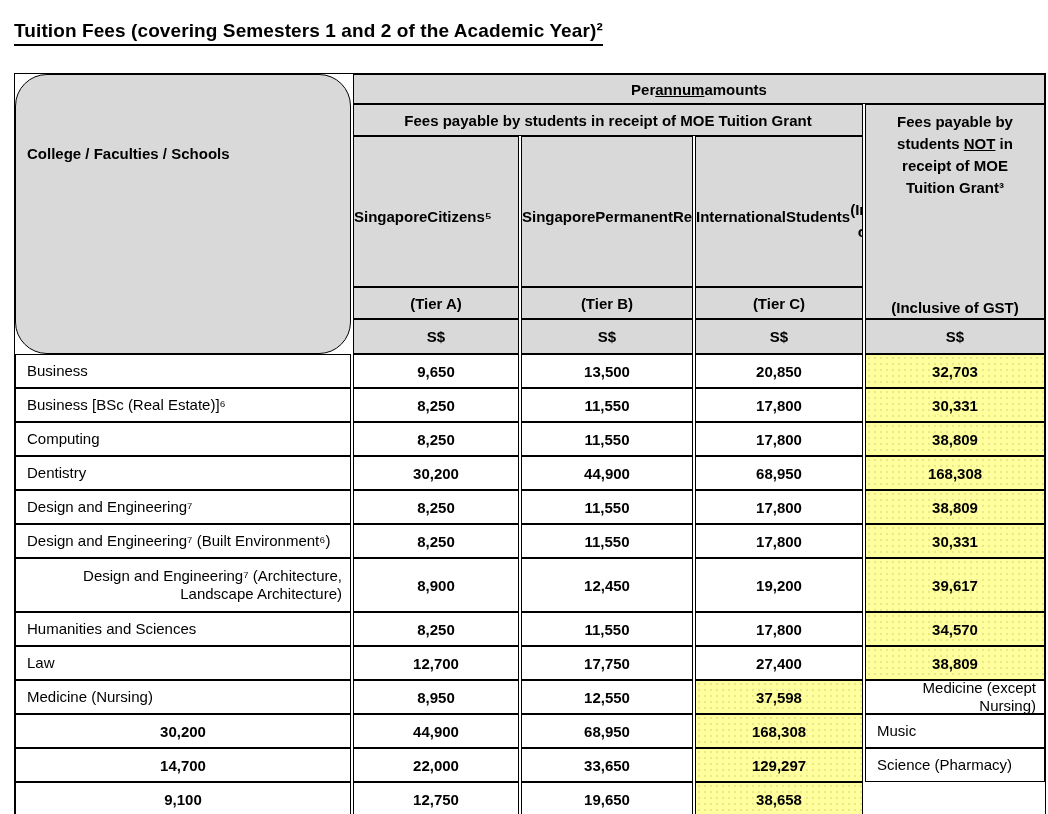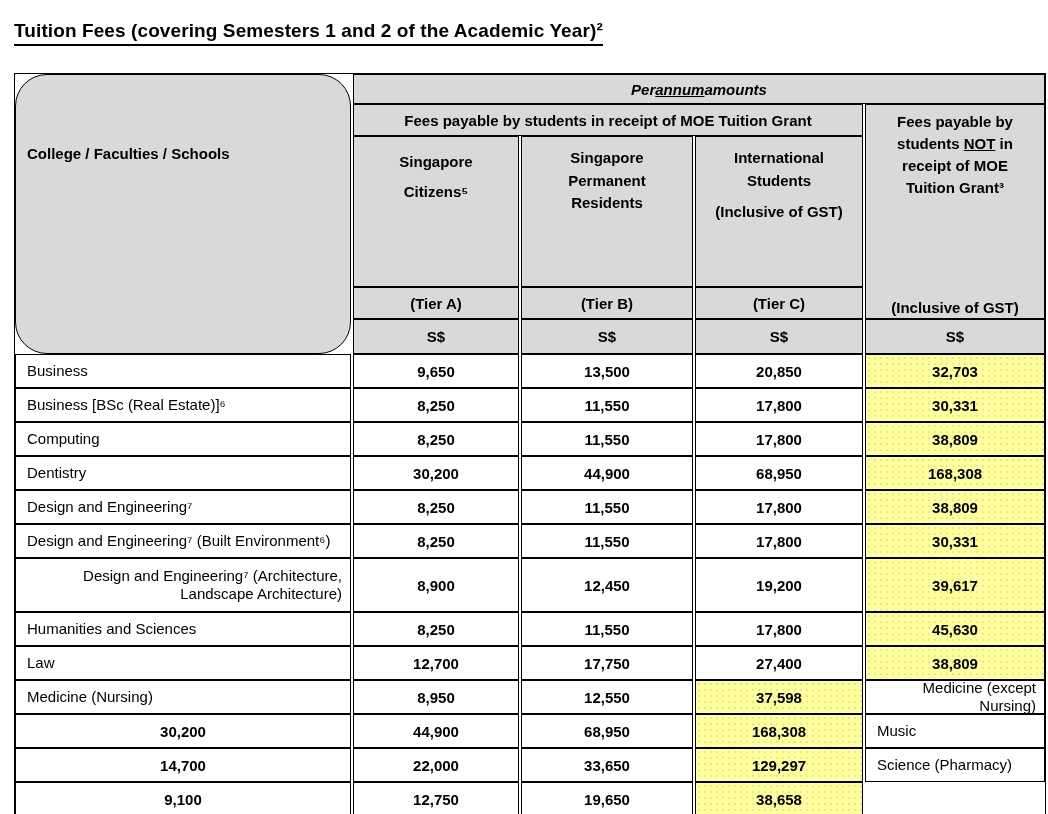--- a/index.html
+++ b/index.html
@@ -41,32 +41,32 @@
     background-size:6px 6px;
   }
   .u{text-decoration:underline;}
   .college{
     grid-column:1;grid-row:1/6;
     align-items:flex-start;justify-content:flex-start;
     padding:70px 10px 8px 11px;
     font-weight:bold;
     border-radius:32px;
   }
-  .span-top{grid-column:2/6;grid-row:1;font-weight:bold;font-style:italic;}
+  .span-top{grid-column:2/6;grid-row:1;font-weight:bold;}
   .grant-hdr{grid-column:2/5;grid-row:2;font-weight:bold;}
   .nogrant-hdr{
     grid-column:5;grid-row:2/5;
     flex-direction:column;justify-content:space-between;
     padding:6px 10px 0 10px;
     font-weight:bold;text-align:center;line-height:1.45;
   }
   .nogrant-hdr .gst-line{margin-top:9px;}
   .colhead{
     grid-row:3;
-    flex-direction:column;justify-content:flex-start;
+    flex-direction:row;justify-content:flex-start;
     padding-top:10px;
     font-weight:bold;text-align:center;
   }
   .lh-a{line-height:1.95;}
   .lh-b{line-height:1.5;}
   .colhead .gst-line{margin-top:9px;}
   .tier{grid-row:4;font-weight:bold;}
   .cur{grid-row:5;font-weight:bold;}
   .label-cell{
     justify-content:flex-start;text-align:right;
@@ -164,21 +164,21 @@
     <div class="c label-cell">Design and Engineering⁷ (Architecture, Landscape Architecture)</div>
     <div class="c num">8,900</div>
     <div class="c num">12,450</div>
     <div class="c num">19,200</div>
     <div class="c num yellow">39,617</div>
 
     <div class="c label-cell">Humanities and Sciences</div>
     <div class="c num">8,250</div>
     <div class="c num">11,550</div>
     <div class="c num">17,800</div>
-    <div class="c num yellow">45,630</div>
+    <div class="c num yellow">34,570</div>
 
     <div class="c label-cell">Law</div>
     <div class="c num">12,700</div>
     <div class="c num">17,750</div>
     <div class="c num">27,400</div>
     <div class="c num yellow">38,809</div>
 
     <div class="c label-cell">Medicine (Nursing)</div>
     <div class="c num">8,950</div>
     <div class="c num">12,550</div>

